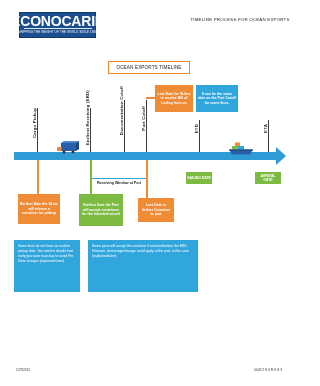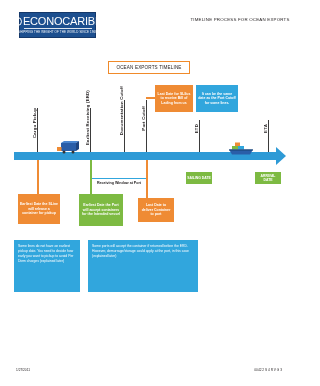--- a/index.html
+++ b/index.html
@@ -22,21 +22,21 @@
     padding-top:2px;box-sizing:border-box;
   }
   .logo-row{display:flex;align-items:center;gap:1px;height:12px;}
   .logo-mark{
     width:9px;height:9px;border-radius:50%;
     border:1.3px solid #ffffff;box-sizing:border-box;
     display:flex;align-items:center;justify-content:center;
     font-size:5px;color:#fff;line-height:1;font-weight:bold;
   }
   .logo-word{
-    color:#ffffff;font-weight:normal;font-size:11px;letter-spacing:-0.2px;
+    color:#ffffff;font-weight:bold;font-size:14px;letter-spacing:-0.2px;
     line-height:10px;white-space:nowrap;
   }
   .logo-rule{width:68px;height:1px;background:#ffffff;opacity:.85;margin-top:1px;}
   .logo-tag{
     color:#ffffff;font-size:2.9px;letter-spacing:.15px;line-height:5px;
     white-space:nowrap;margin-top:1px;
   }
 
   .header-title{
     position:absolute;left:188px;top:17px;width:104px;

